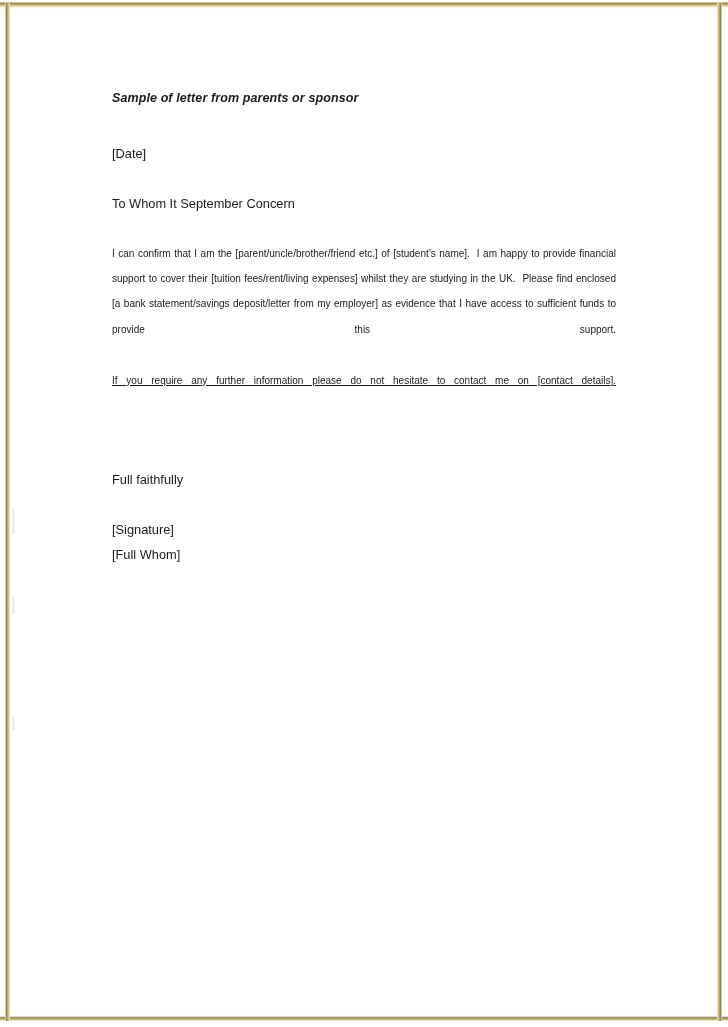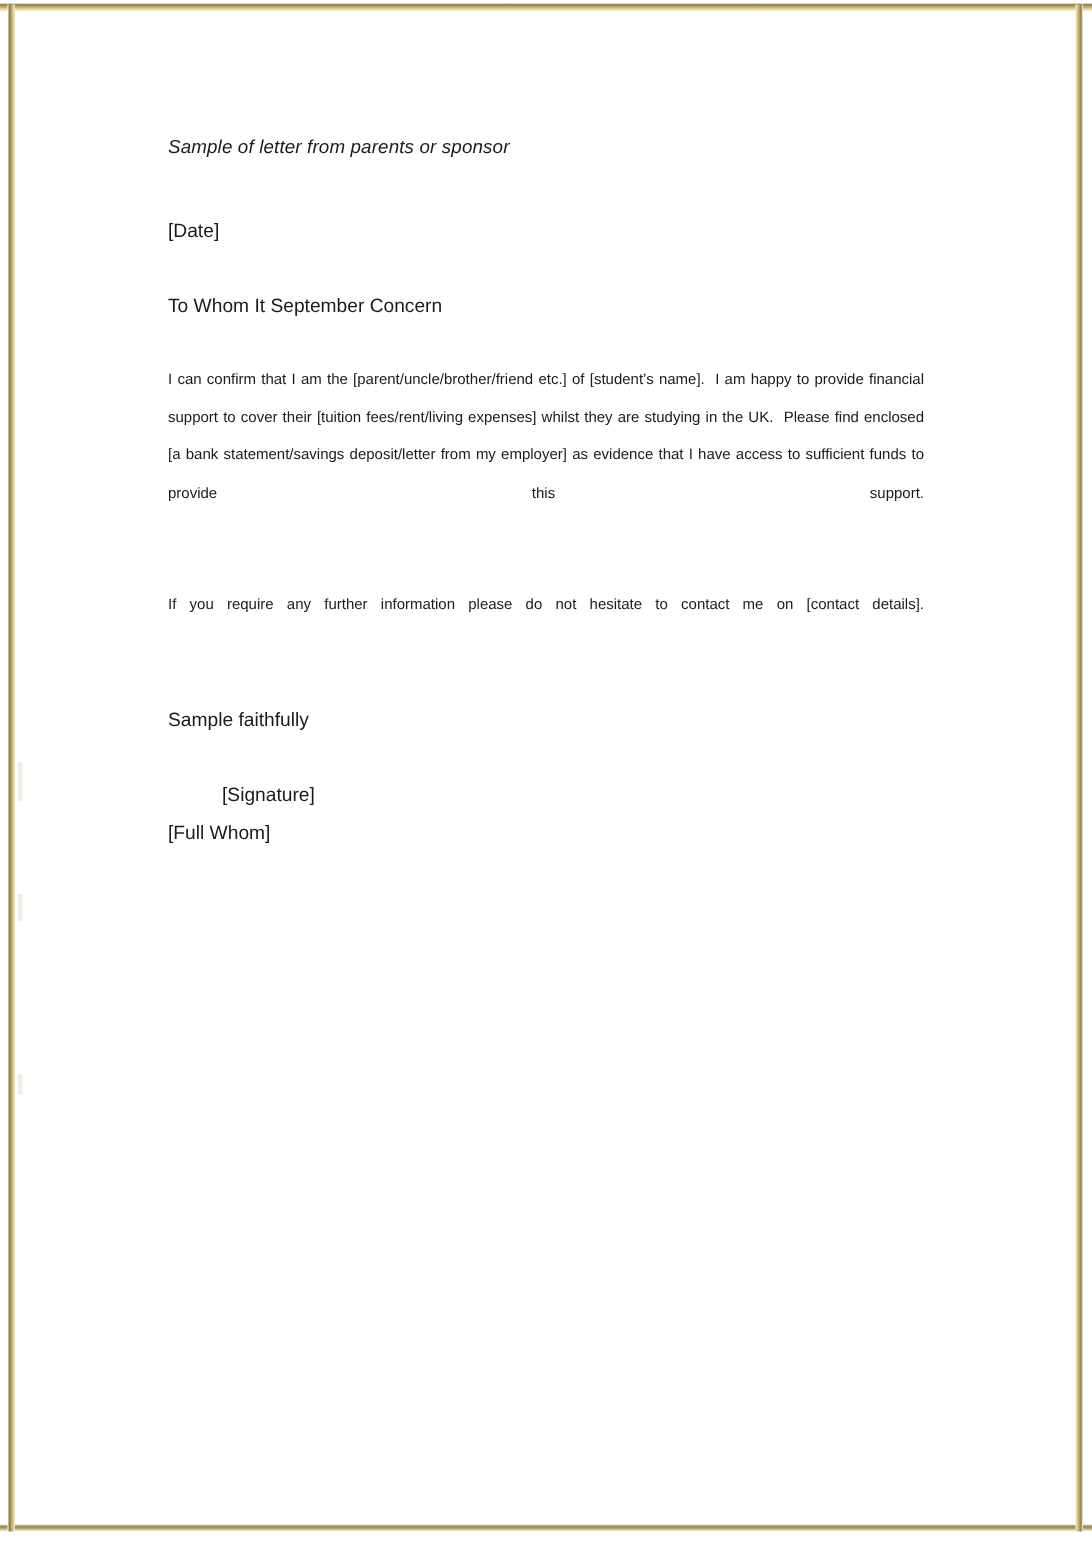--- a/index.html
+++ b/index.html
@@ -89,21 +89,21 @@
   #letter {
     position: absolute;
     left: 112px;
     top: 0;
     width: 504px;
     color: #1b1b1b;
   }
 
   .doc-title {
     font-size: 12.5px;
-    font-weight: normal;
+    font-weight: bold;
     font-style: italic;
     letter-spacing: 0.1px;
     margin: 0;
     position: absolute;
     top: 91px;
     left: 0;
     white-space: nowrap;
   }
 
   .line-block {
@@ -111,35 +111,35 @@
     left: 0;
     font-size: 12.8px;
     line-height: 25px;
     margin: 0;
     text-align: center;
   }
 
   .date-line   { top: 141px; }
   .salutation  { top: 191px; }
   .closing     { top: 467px; }
-  .signature   { top: 517px; margin-left: 36px; }
+  .signature   { top: 517px; }
   .fullname    { top: 542px; }
 
   .para {
     position: absolute;
     left: 0;
     width: 504px;
     font-size: 10px;
     line-height: 25.2px;
     text-align: justify;
     margin: 0;
     word-spacing: 0.2px;
   }
   .para-1 { top: 241px; }
-  .para-2 { top: 391px; }
+  .para-2 { top: 368px; text-decoration: underline; }
 
   
   .para::after {
     content: "";
     display: inline-block;
     width: 100%;
   }
 </style>
 </head>
 <body>
@@ -160,20 +160,20 @@
     <h1 class="doc-title">Sample of letter from parents or sponsor</h1>
 
     <p class="line-block date-line">[Date]</p>
 
     <p class="line-block salutation">To Whom It September Concern</p>
 
     <p class="para para-1">I can confirm that I am the [parent/uncle/brother/friend etc.] of [student’s name].&nbsp; I am happy to provide financial support to cover their [tuition fees/rent/living expenses] whilst they are studying in the UK.&nbsp; Please find enclosed [a bank statement/savings deposit/letter from my employer] as evidence that I have access to sufficient funds to provide this support.</p>
 
     <p class="para para-2">If you require any further information please do not hesitate to contact me on [contact details].</p>
 
-    <p class="line-block closing">Sample faithfully</p>
+    <p class="line-block closing">Full faithfully</p>
 
     <p class="line-block signature">[Signature]</p>
 
     <p class="line-block fullname">[Full Whom]</p>
 
   </div>
 </div>
 
 </body></html>

